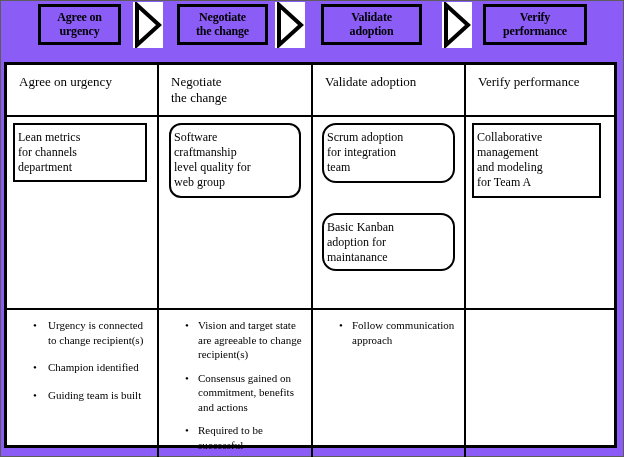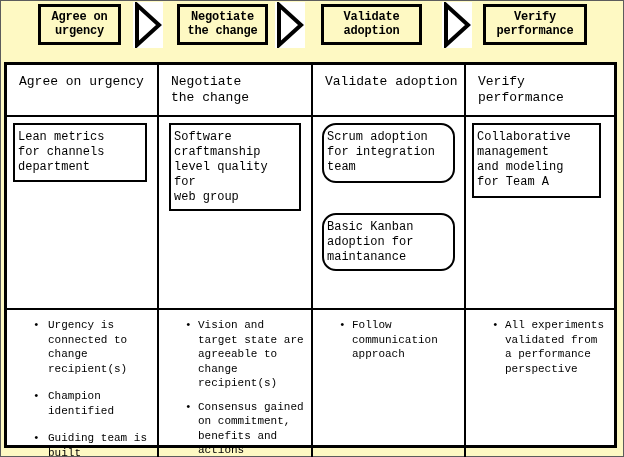--- a/index.html
+++ b/index.html
@@ -1,20 +1,20 @@
 <!DOCTYPE html>
 <html><head>
 <meta charset="utf-8">
 <style>
   html,body{margin:0;padding:0;}
   .page{
     position:relative;
     width:624px;height:457px;
-    background:#fef9c3;
-    font-family:Liberation Mono, monospace;
+    background:#8b5cf6;
+    font-family:Liberation Serif, serif;
     color:#000;
     overflow:hidden;
     box-shadow:inset 0 0 0 1px #5c5c5c;
   }
 
   
   .process-bar{position:absolute;left:0;top:0;width:624px;height:58px;}
   .step-box{
     position:absolute;top:4px;height:41px;
     border:3px solid #000;
@@ -54,21 +54,21 @@
 
   .item-box{
     box-sizing:border-box;
     border:2px solid #000;
     font-size:12px;line-height:15px;
     padding:5px 4px 4px 3px;
     white-space:pre-line;
     background:#fff;
   }
   .c0 .item-box{margin:6px 0 0 6px;width:134px;min-height:59px;}
-  .c1 .item-box{margin:6px 0 0 10px;width:132px;min-height:75px;}
+  .c1 .item-box{margin:6px 0 0 10px;width:132px;min-height:75px;border-radius:12px;}
   .c2 .item-box{margin:6px 0 0 9px;width:133px;min-height:60px;border-radius:14px;}
   .c2 .item-box + .item-box{margin-top:30px;min-height:57px;}
   .c3 .item-box{margin:6px 0 0 6px;width:129px;min-height:75px;}
 
   .bullets{
     list-style:none;margin:0;
     padding:8px 5px 0 24px;
     font-size:11px;line-height:1.32;
   }
   .bullets li{
@@ -167,18 +167,17 @@
         <li>Required to be successful</li>
       </ul>
     </div>
     <div class="cell v c2">
       <ul class="bullets">
         <li>Follow communication approach</li>
       </ul>
     </div>
     <div class="cell c3">
       <ul class="bullets">
-        <li>All experiments validated from a performance perspective</li>
       </ul>
     </div>
 
   </div>
 </div>
 
 </body></html>

